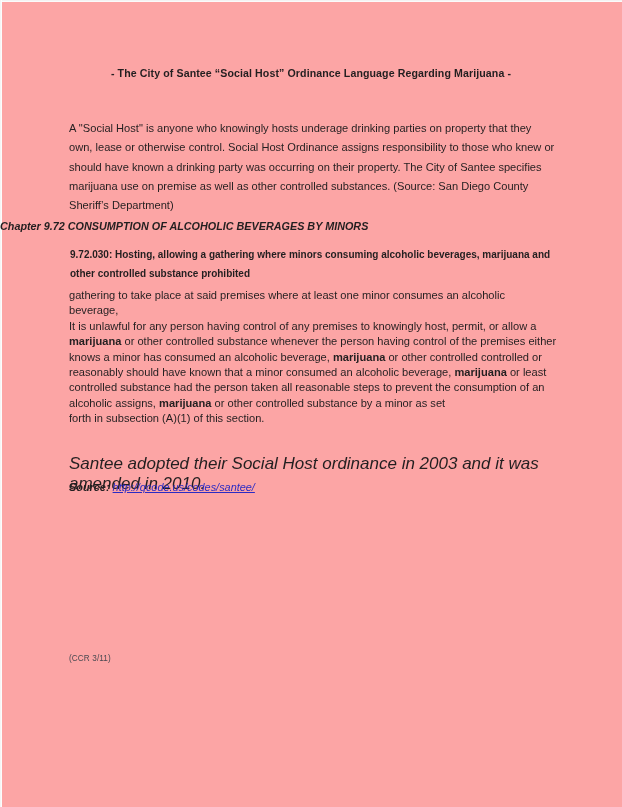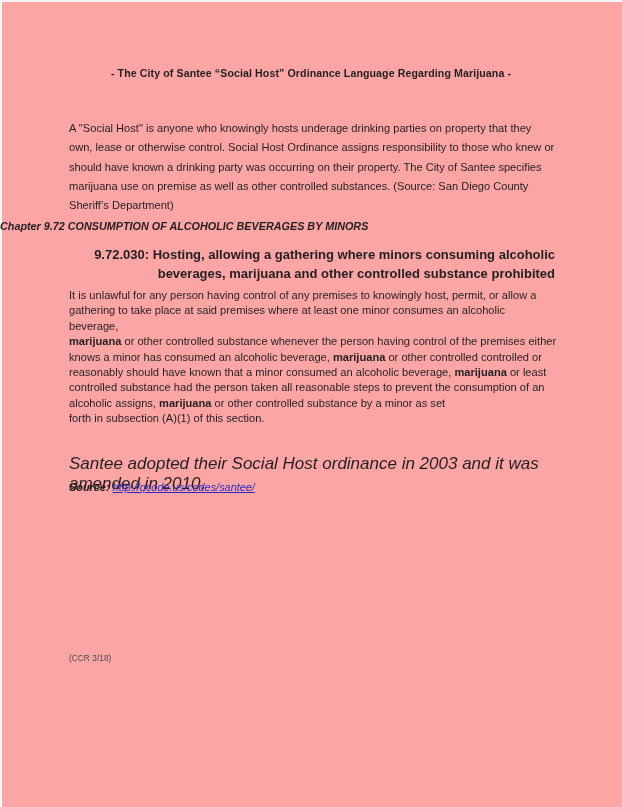--- a/index.html
+++ b/index.html
@@ -64,22 +64,22 @@
     font-weight: bold;
     font-style: italic;
     color: #231f20;
   }
 
   .section-heading {
     position: absolute;
     left: 70px;
     top: 246px;
     width: 485px;
-    text-align: right;
-    font-size: 13px;
+    text-align: left;
+    font-size: 10px;
     font-weight: bold;
     line-height: 18.5px;
     color: #231f20;
   }
 
   .body-para {
     position: absolute;
     left: 69px;
     top: 288px;
     width: 488px;
@@ -139,31 +139,31 @@
 
   <div class="doc-title">- The City of Santee “Social Host” Ordinance Language Regarding Marijuana -</div>
 
   <div class="intro-para">A "Social Host" is anyone who knowingly hosts underage drinking parties on property that they own, lease or otherwise control. Social Host Ordinance assigns responsibility to those who knew or should have known a drinking party was occurring on their property. The City of Santee specifies marijuana use on premise as well as other controlled substances. (Source: San Diego County Sheriff’s Department)</div>
 
   <div class="chapter-heading">Chapter 9.72 CONSUMPTION OF ALCOHOLIC BEVERAGES BY MINORS</div>
 
   <div class="section-heading">9.72.030: Hosting, allowing a gathering where minors consuming alcoholic beverages, marijuana and other controlled substance prohibited</div>
 
   <div class="body-para">
+      <span class="ln"><span>gathering to take place at said premises where at least one minor consumes an alcoholic beverage,</span></span>
       <span class="ln"><span>It is unlawful for any person having control of any premises to knowingly host, permit, or allow a</span></span>
-      <span class="ln"><span>gathering to take place at said premises where at least one minor consumes an alcoholic beverage,</span></span>
       <span class="ln"><b>marijuana</b><span> or other controlled substance whenever the person having control of the premises either</span></span>
       <span class="ln"><span>knows a minor has consumed an alcoholic beverage, </span><b>marijuana</b><span> or other controlled controlled or</span></span>
       <span class="ln"><span>reasonably should have known that a minor consumed an alcoholic beverage, </span><b>marijuana</b><span> or least</span></span>
       <span class="ln"><span>controlled substance had the person taken all reasonable steps to prevent the consumption of an</span></span>
       <span class="ln"><span>alcoholic assigns, </span><b>marijuana</b><span> or other controlled substance by a minor as set</span></span>
       <span class="ln"><span>forth in subsection (A)(1) of this section.</span></span>
     </div>
 
   <div class="note-italic">Santee adopted their Social Host ordinance in 2003 and it was amended in 2010.</div>
 
   <div class="source-line">
     <span class="src-label">Source:</span><span>&nbsp;</span><a class="src-url" href="#">http://qcode.us/codes/santee/</a>
   </div>
 
-  <div class="footer-code">(CCR 3/18)</div>
+  <div class="footer-code">(CCR 3/11)</div>
 
 </div>
 
 </body></html>

